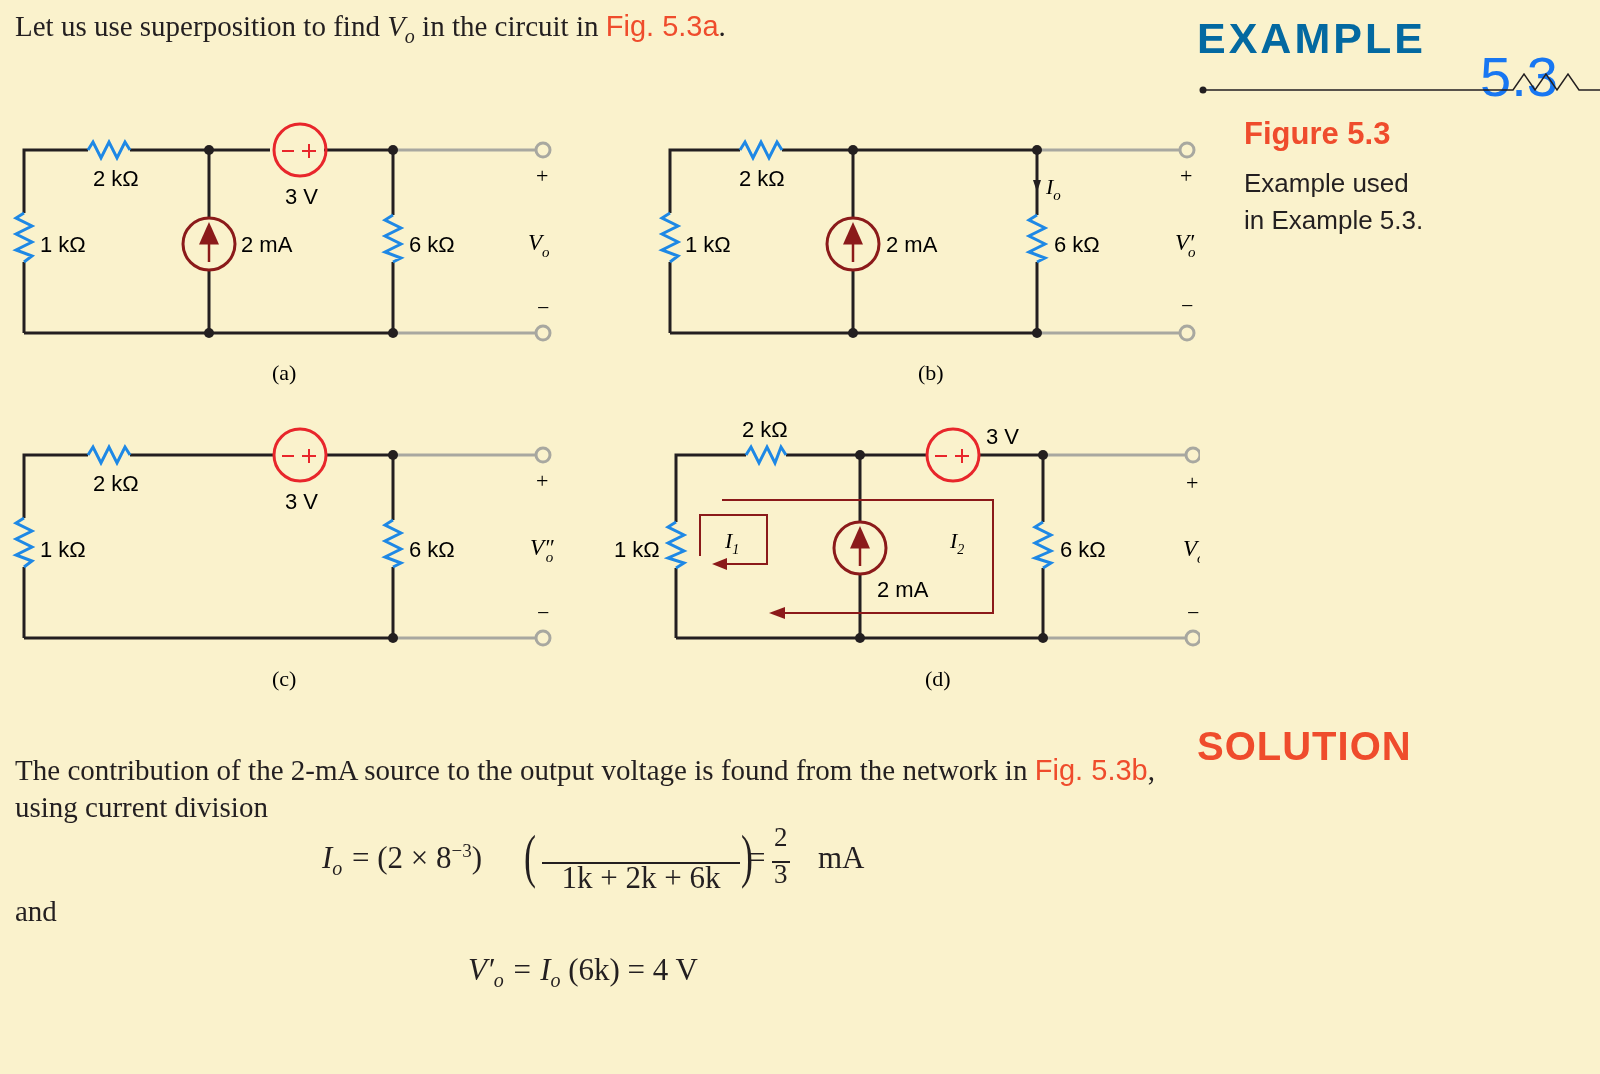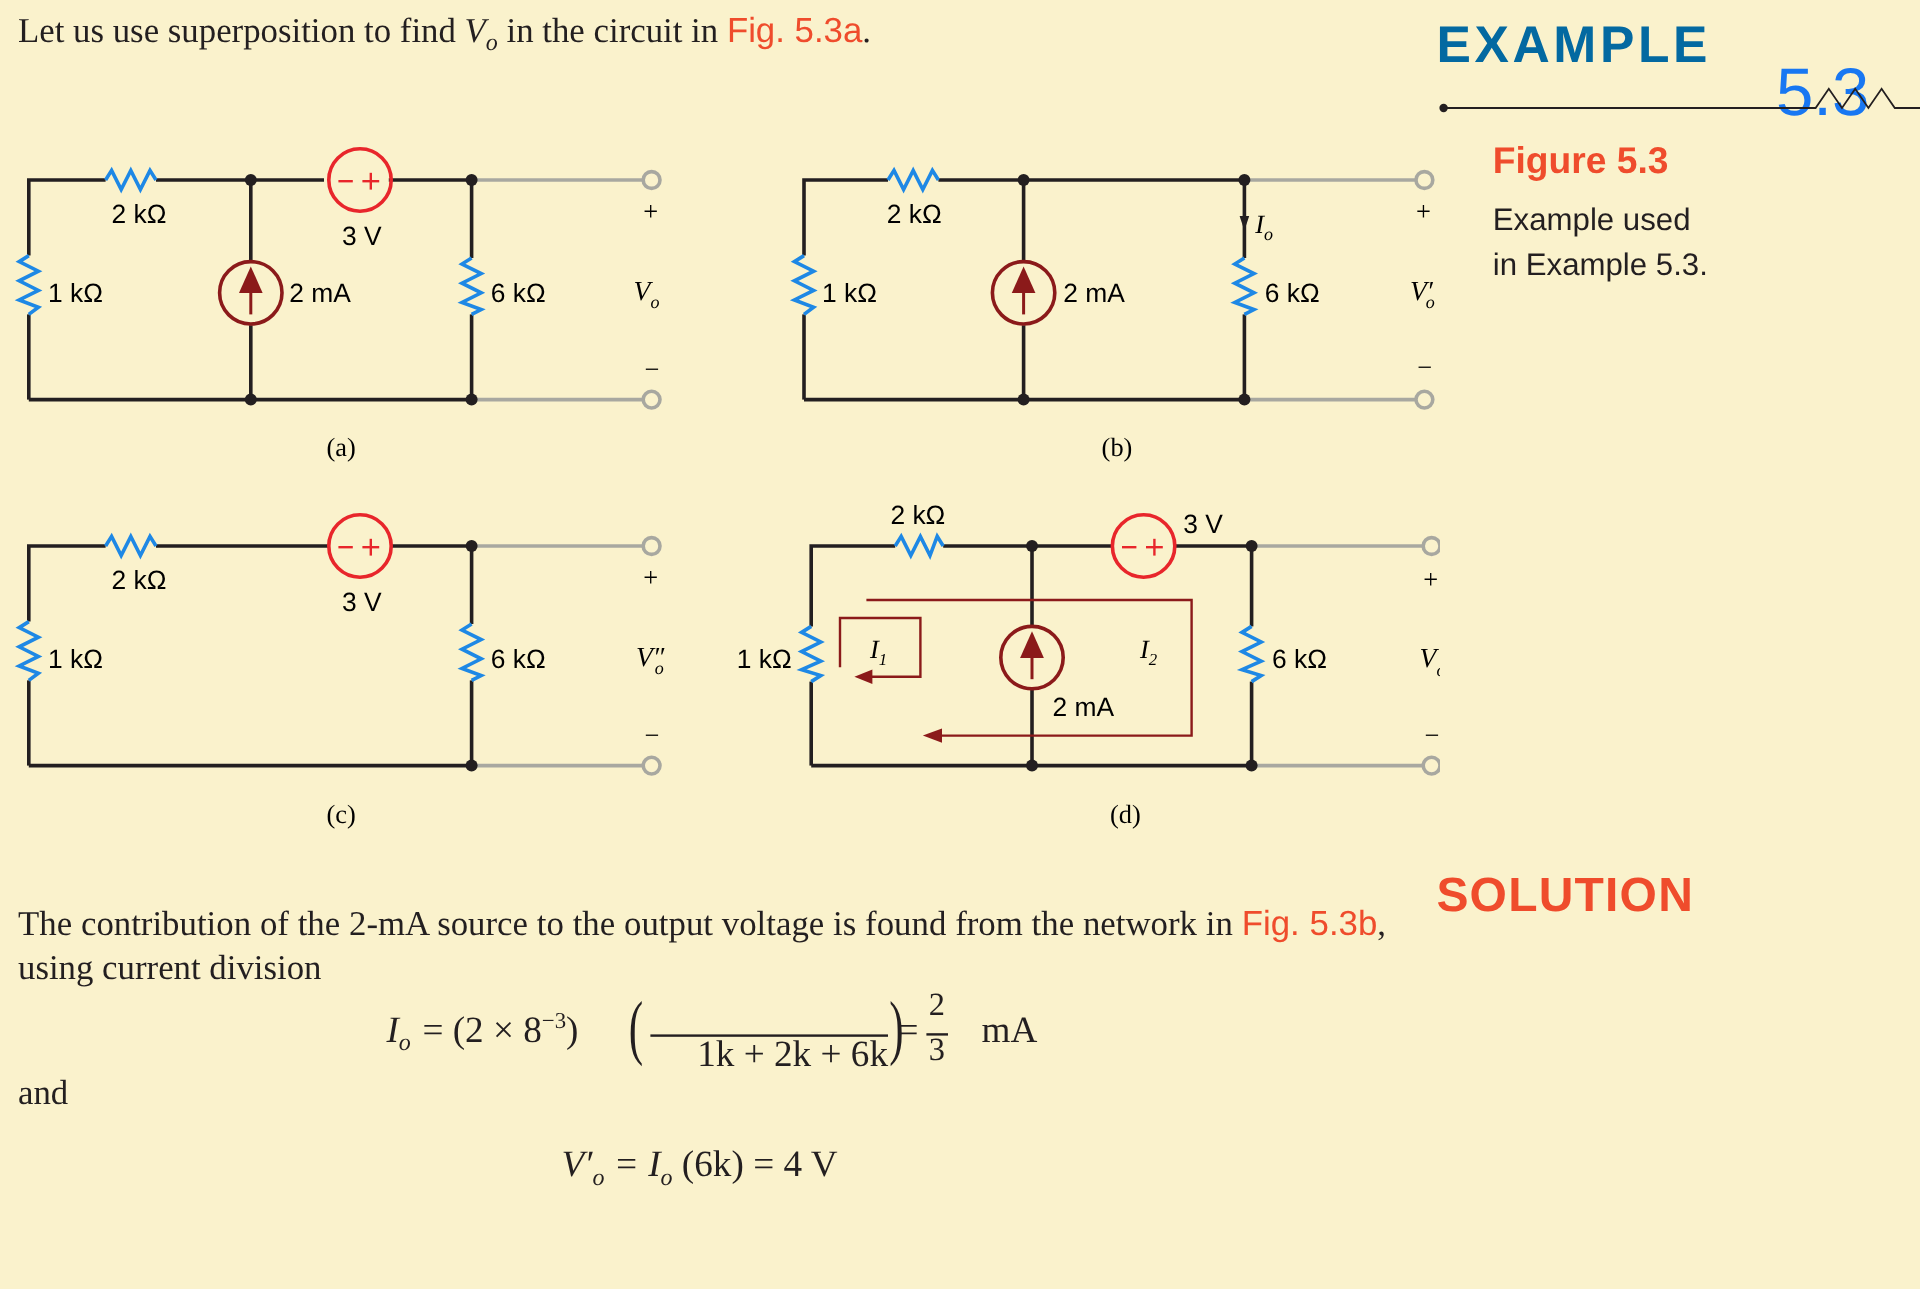--- a/index.html
+++ b/index.html
@@ -238,21 +238,21 @@
 <div class="abs solution red">SOLUTION</div>
 <div class="abs body-text">
   <span>The contribution of the 2-mA source to the output voltage is found from the network in </span><span class="red">Fig. 5.3b</span><span>, using current division</span>
 </div>
 
 <div class="abs eq" style="left:322px;top:826px;width:560px;height:70px;">
   <span class="abs" style="left:0;top:14px;font-style:italic"><span>I</span><sub style="font-size:20px">o</sub></span>
   <span class="abs" style="left:30px;top:14px;white-space:nowrap"><span>= (2 × 8</span><sup style="font-size:19px">−3</sup><span>)</span></span>
   <span class="abs" style="left:198px;top:-4px;font-size:60px;font-weight:100;transform:scaleX(0.6)">(</span>
   <div class="abs" style="left:220px;top:36px;width:198px;height:1.5px;background:#231f20"></div>
-  <span class="abs" style="left:220px;top:34px;width:198px;text-align:right">1k + 2k + 6k</span>
+  <span class="abs" style="left:220px;top:34px;width:198px;text-align:center">1k + 2k + 6k</span>
   <span class="abs" style="left:415px;top:-4px;font-size:60px;font-weight:100;transform:scaleX(0.6)">)</span>
   <span class="abs" style="left:426px;top:14px">=</span>
   <span class="abs" style="left:452px;top:-4px;font-size:27px">2</span>
   <div class="abs" style="left:450px;top:35px;width:18px;height:1.5px;background:#231f20"></div>
   <span class="abs" style="left:452px;top:33px;font-size:27px">3</span>
   <span class="abs" style="left:496px;top:14px">mA</span>
 </div>
 
 <div class="abs and">and</div>
 

